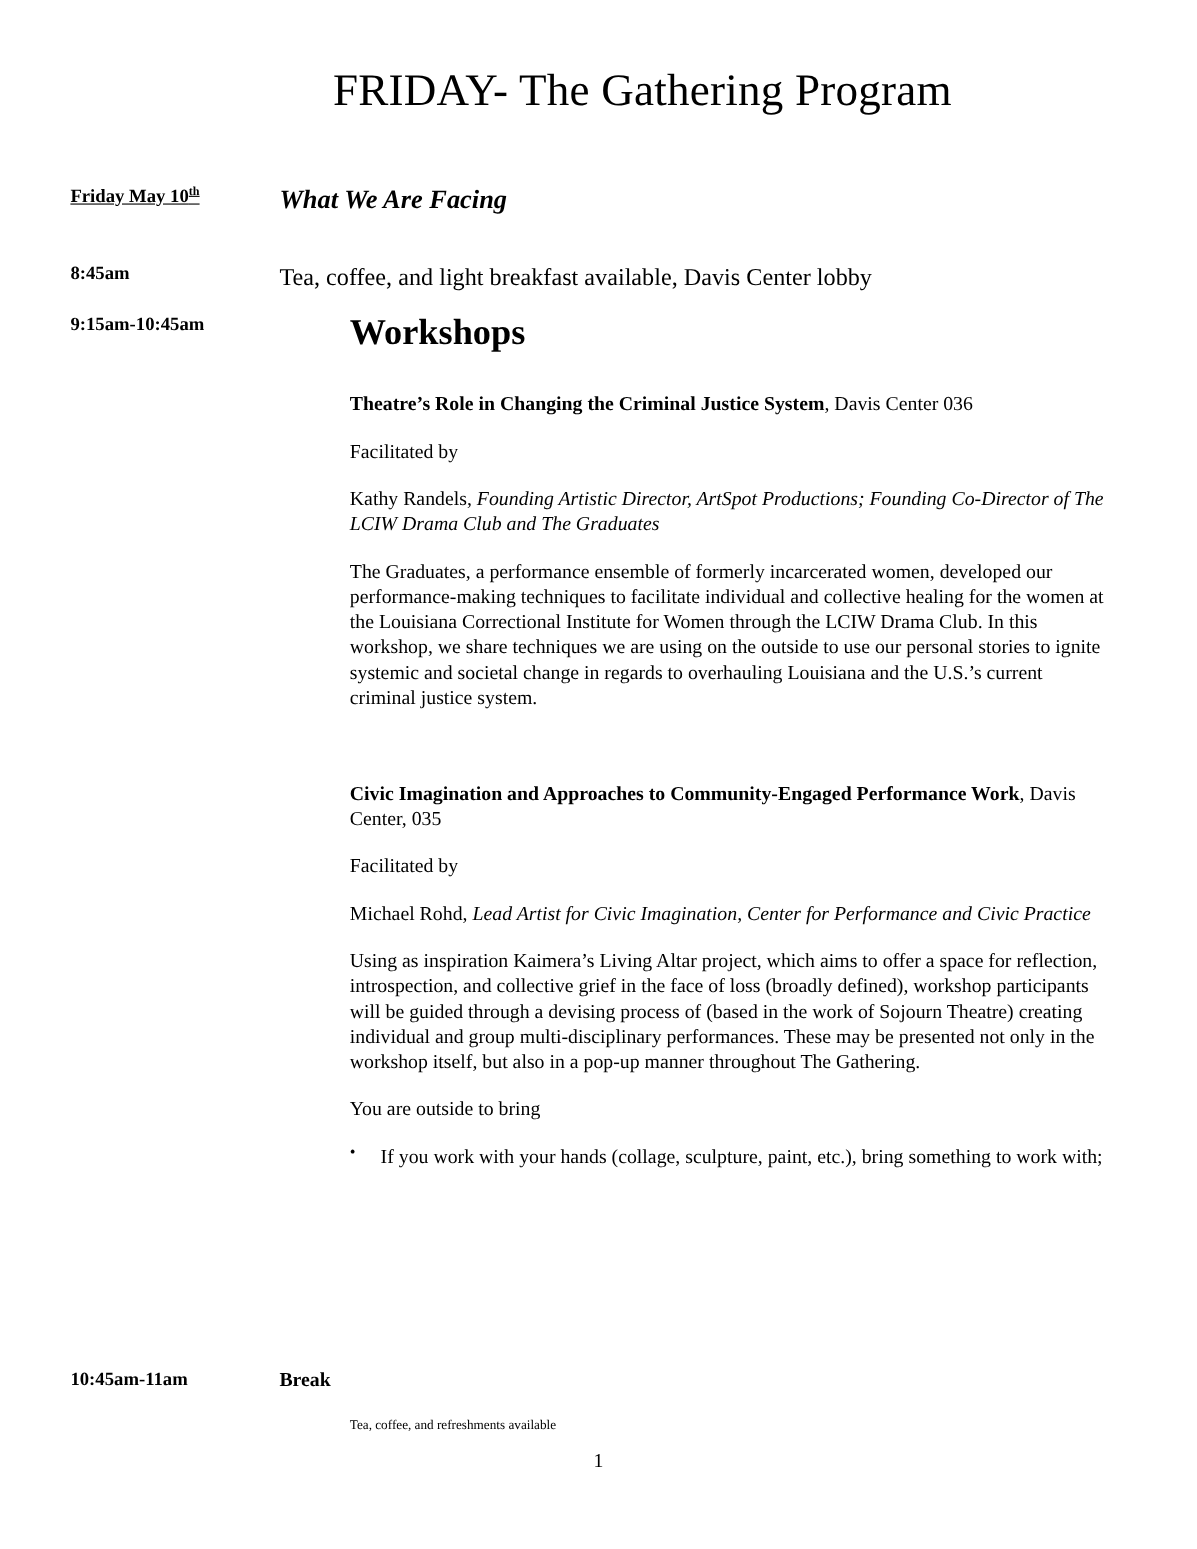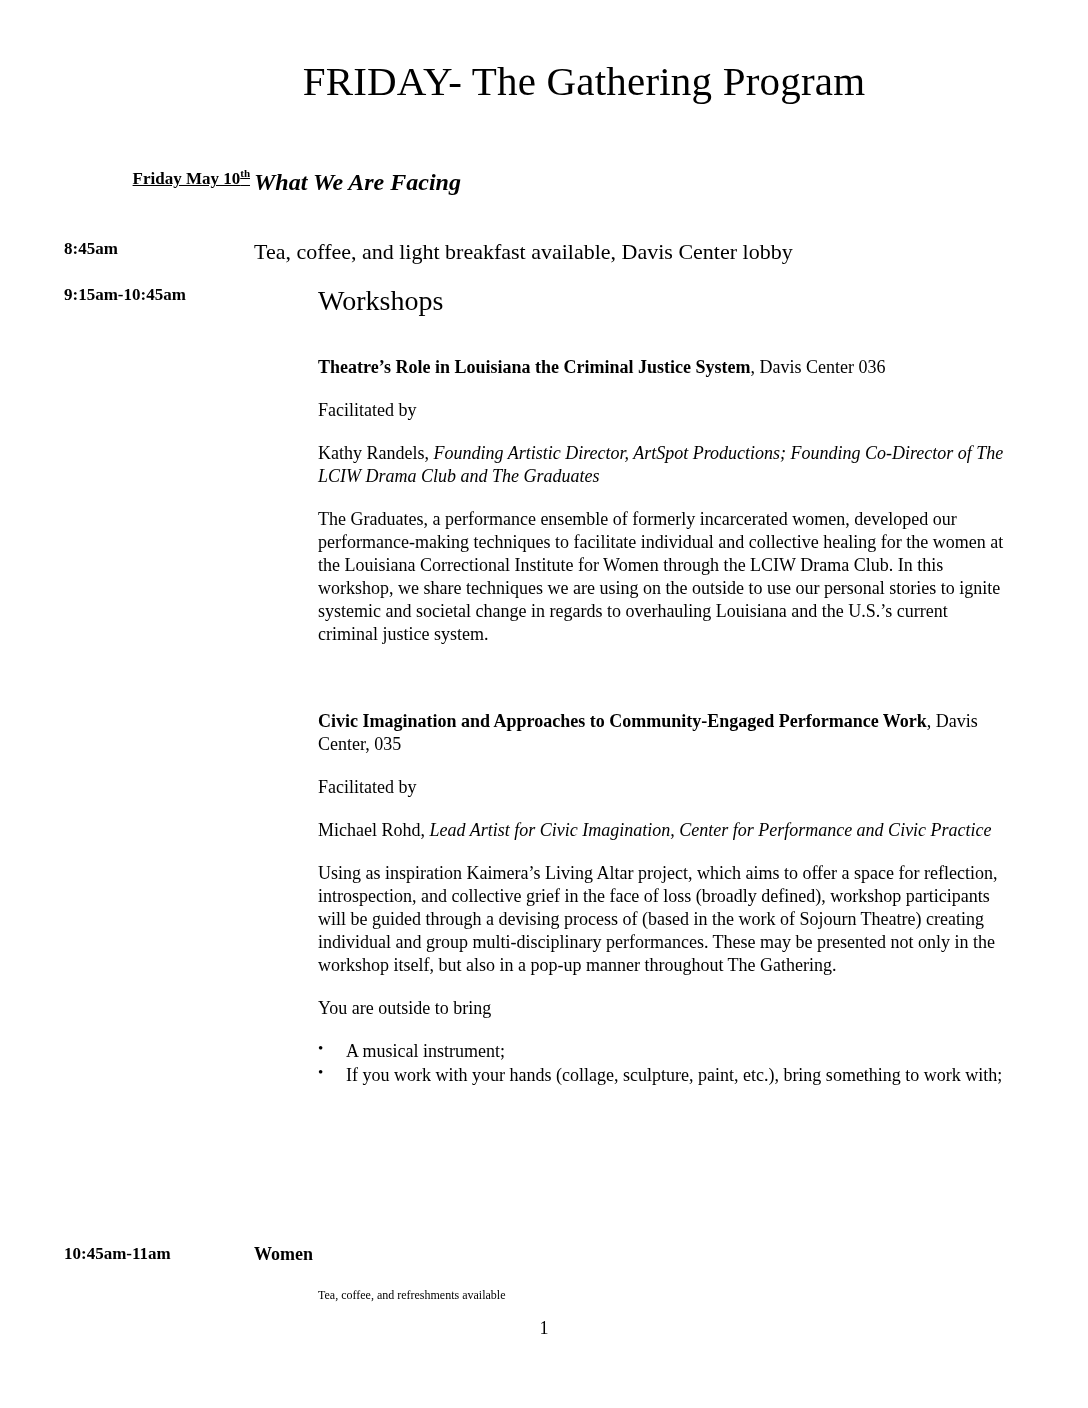--- a/index.html
+++ b/index.html
@@ -48,21 +48,20 @@
     left: 0;
     top: 0;
     width: 186px;
     font-size: 17px;
     font-weight: bold;
     line-height: 1.25;
     white-space: nowrap;
   }
   .col-time.underlined {
     text-decoration: underline;
-    text-align: right;
   }
   .col-time .sup {
     font-size: 11px;
     vertical-align: super;
     line-height: 0;
     text-decoration: underline;
   }
 
   .col-body {
     position: absolute;
@@ -77,22 +76,22 @@
     font-style: italic;
     line-height: 1.2;
   }
 
   .plain-line {
     font-size: 22px;
     line-height: 1.3;
   }
 
   .section-head {
-    font-size: 28px;
-    font-weight: normal;
+    font-size: 33px;
+    font-weight: bold;
     line-height: 1.2;
     padding-left: 64px;
   }
 
   .break-head {
     font-size: 18px;
     font-weight: bold;
     line-height: 1.25;
   }
 
@@ -176,42 +175,41 @@
   </div>
 
   <div class="row" style="top:284px;">
     <div class="col-time">9:15am-10:45am</div>
     <div class="col-body">
       <div class="section-head">Workshops</div>
     </div>
   </div>
 
   <div class="detail-block" style="top:356px;">
-    <p><span class="wk-name">Theatre’s Role in Louisiana the Criminal Justice System</span><span>, Davis Center 036</span></p>
+    <p><span class="wk-name">Theatre’s Role in Changing the Criminal Justice System</span><span>, Davis Center 036</span></p>
     <p>Facilitated by</p>
     <p><span>Kathy Randels,</span><span class="ital"> Founding Artistic Director, ArtSpot Productions; Founding Co-Director of The LCIW Drama Club and The Graduates</span></p>
     <p>The Graduates, a performance ensemble of formerly incarcerated women, developed our performance-making techniques to facilitate individual and collective healing for the women at the Louisiana Correctional Institute for Women through the LCIW Drama Club. In this workshop, we share techniques we are using on the outside to use our personal stories to ignite systemic and societal change in regards to overhauling Louisiana and the U.S.’s current criminal justice system.</p>
   </div>
 
   <div class="detail-block" style="top:710px;">
     <p><span class="wk-name">Civic Imagination and Approaches to Community-Engaged Performance Work</span><span>, Davis Center, 035</span></p>
     <p>Facilitated by</p>
     <p><span>Michael Rohd,</span><span class="ital"> Lead Artist for Civic Imagination, Center for Performance and Civic Practice</span></p>
     <p>Using as inspiration Kaimera’s Living Altar project, which aims to offer a space for reflection, introspection, and collective grief in the face of loss (broadly defined), workshop participants will be guided through a devising process of (based in the work of Sojourn Theatre) creating individual and group multi-disciplinary performances. These may be presented not only in the workshop itself, but also in a pop-up manner throughout The Gathering.</p>
     <p>You are outside to bring</p>
     <ul class="bring-list">
-      <li>A musical instrument;</li>
       <li>If you work with your hands (collage, sculpture, paint, etc.), bring something to work with;</li>
     </ul>
   </div>
 
   <div class="row" style="top:1243px;">
     <div class="col-time">10:45am-11am</div>
     <div class="col-body">
-      <div class="break-head">Women</div>
+      <div class="break-head">Break</div>
     </div>
   </div>
 
   <div class="indent-line" style="top:1288px;">Tea, coffee, and refreshments available</div>
 
   <div class="page-number">1</div>
 
 </div>
 
 </body></html>

